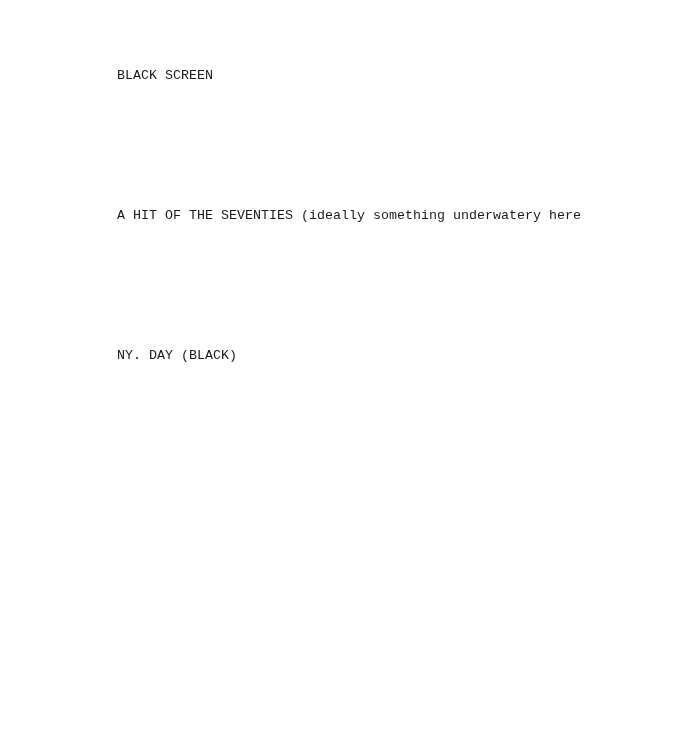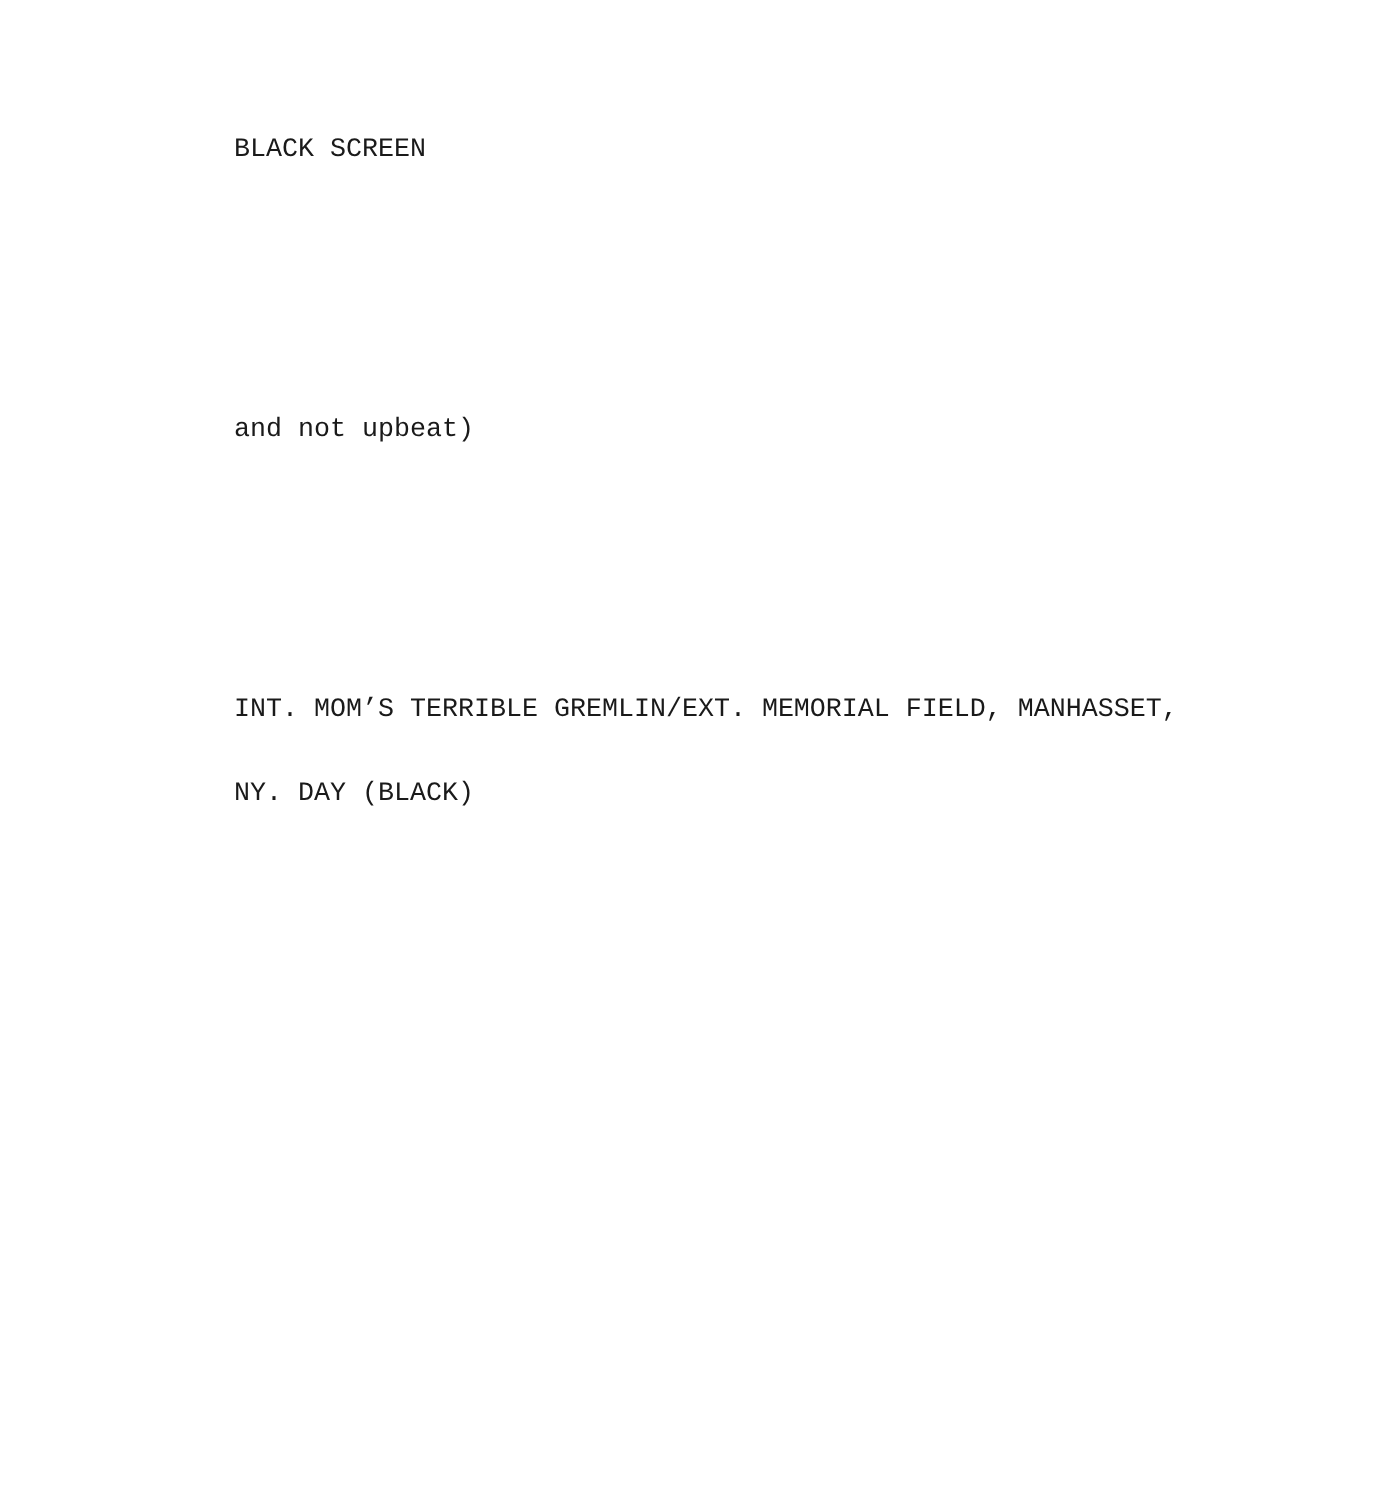--- a/index.html
+++ b/index.html
@@ -49,26 +49,25 @@
 
 <div class="page">
   <div class="script">
 
     <div class="block">
       <span class="line">BLACK SCREEN</span>
     </div>
 
 
     <div class="block">
-      <span class="line">and not upbeat)</span>
+      <span class="line">A HIT OF THE SEVENTIES (ideally something underwatery here</span>
     </div>
 
 
     <div class="block">
-      <span class="line">INT. MOM’S TERRIBLE GREMLIN/EXT. MEMORIAL FIELD, MANHASSET,</span>
       <span class="line">NY. DAY (BLACK)</span>
     </div>
 
     
 
     
 
     
 
     

